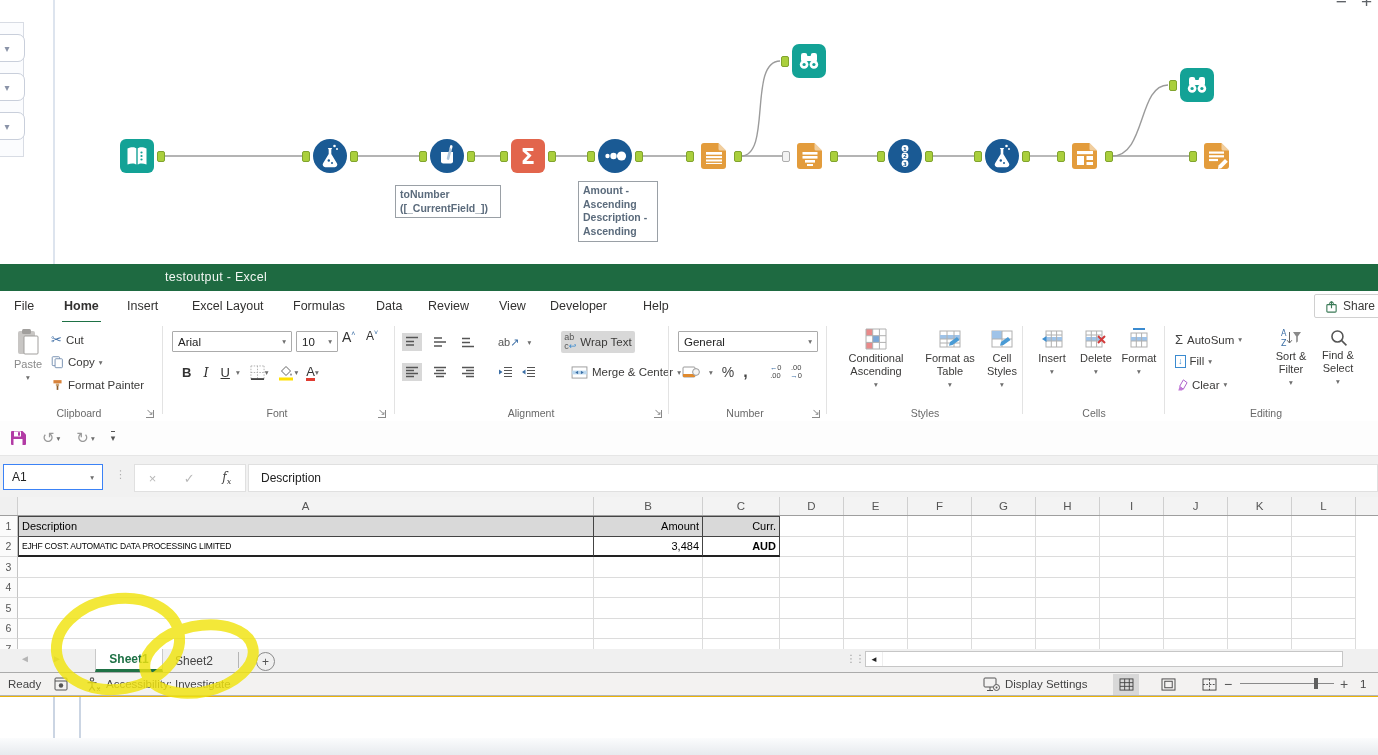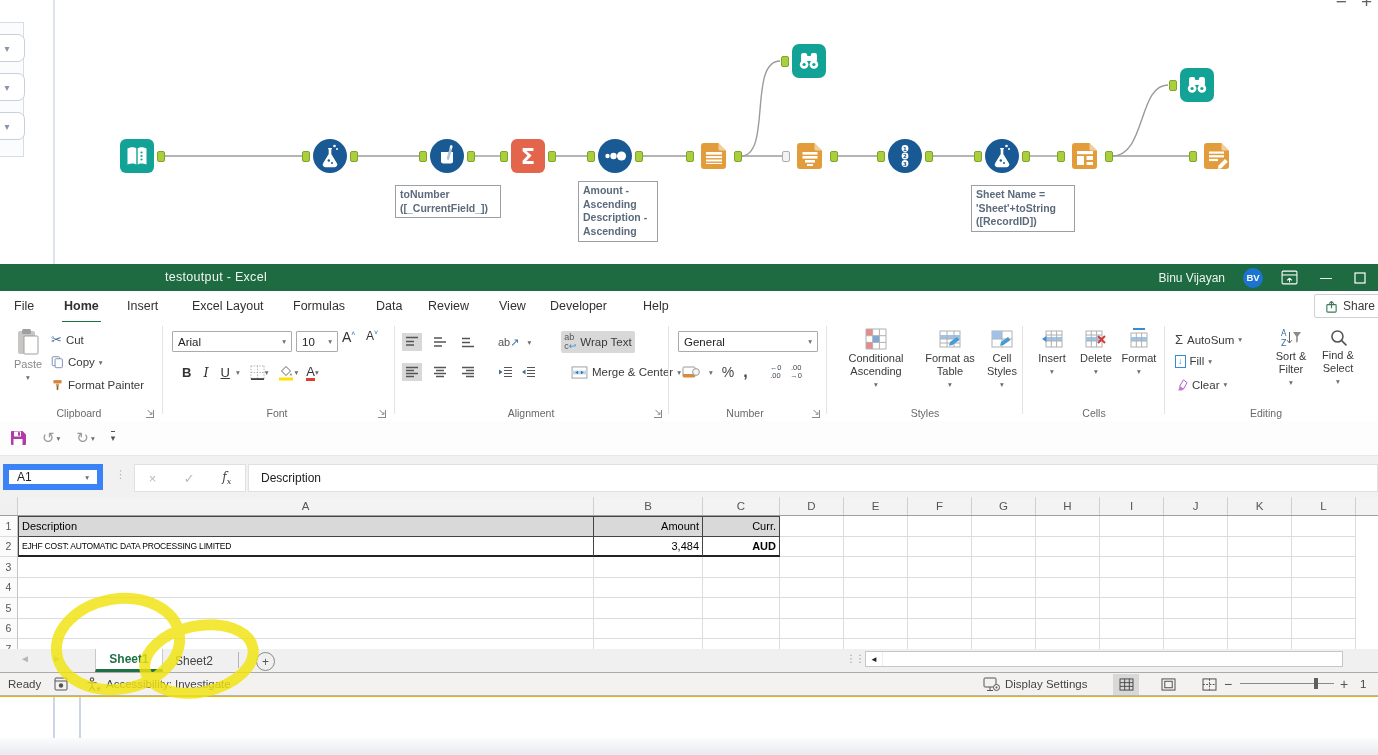--- a/index.html
+++ b/index.html
@@ -36,21 +36,21 @@
   .rbtn{display:flex;align-items:center;gap:4px;font-size:11.5px;color:#3b3a39;padding:2px 3px;border-radius:2px;white-space:nowrap}
   .car{font-size:7.5px;color:#6e6e6e}
   .bigbtn{position:absolute;top:6px;display:flex;flex-direction:column;align-items:center;font-size:11px;color:#3b3a39;text-align:center;line-height:1.2;gap:2px}
   .combo{display:flex;align-items:center;justify-content:space-between;background:#fff;border:1px solid #ababab;font-size:11.5px;color:#222;padding:0 5px;height:21px;box-sizing:border-box;border-radius:1px}
   .ico{display:inline-flex;align-items:center;justify-content:center}
   .activebtn{background:#d8d8d8}
   .fontbtn{font-size:13px;color:#333;padding:2px 6px}
   #qat{position:absolute;left:0;top:157px;width:1378px;height:35px;background:#fdfdfd;border-bottom:1px solid #e6e6e6;display:flex;align-items:center;gap:16px;padding-left:10px;box-sizing:border-box}
   .qbtn{color:#9a9a9a;font-size:15px;display:flex;align-items:center;gap:2px}
   #fbar{position:absolute;left:0;top:192px;width:1378px;height:41px;background:#f1f1f1}
-  #namebox{position:absolute;left:3px;top:8px;width:100px;height:26px;background:#fff;border:6px solid #3b82f6;display:flex;align-items:center;font-size:12px;color:#222;padding:0 8px;box-sizing:border-box;justify-content:space-between}
+  #namebox{position:absolute;left:3px;top:8px;width:100px;height:26px;background:#fff;border:1px solid #3b82f6;display:flex;align-items:center;font-size:12px;color:#222;padding:0 8px;box-sizing:border-box;justify-content:space-between}
   #fbtns{position:absolute;left:134px;top:8px;width:110px;height:26px;background:#fff;border:1px solid #e0e0e0;display:flex;align-items:center;justify-content:space-around;font-size:13px}
   #ffield{position:absolute;left:248px;top:8px;right:0;height:26px;background:#fff;border:1px solid #e0e0e0;display:flex;align-items:center;font-size:12px;color:#222;padding-left:12px}
   
   #gridwrap{position:absolute;left:0;top:233px;width:1378px;height:152px;overflow:hidden;background:#fff}
   #col-headers{display:flex;height:19px;background:#f3f3f3;border-bottom:1px solid #9e9e9e;box-sizing:border-box}
   .ch{font-size:11.5px;color:#555;display:flex;align-items:center;justify-content:center;border-right:1px solid #cfcfcf;box-sizing:border-box;flex:none}
   .ch.corner{width:18px;background:#f0f0f0}
   .ch.fillc{flex:1;border-right:none}
   .grow{display:flex;height:20.5px}
   .rn{width:18px;flex:none;font-size:10.5px;color:#555;display:flex;align-items:center;justify-content:center;border-right:1px solid #c4c4c4;border-bottom:1px solid #dcdcdc;box-sizing:border-box;background:#fbfbfb}
@@ -300,42 +300,26 @@
         </svg>
       <span class="anc in"></span>
     </div>
 
     <div class="ann" style="left:395px;top:185px;width:96px">toNumber
 ([_CurrentField_])</div>
     <div class="ann" style="left:578px;top:181px;width:70px">Amount -
 Ascending
 Description -
 Ascending</div>
-    <div class="ann" style="left:971px;top:185px;width:94px">Sheet Name =
-'Sheet'+toString
-([RecordID])</div>
   </section>
 
   <section id="excel">
 
     <div id="titlebar">
       <span id="titletext">testoutput - Excel</span>
-      <div id="userarea">
-        <span>Binu Vijayan</span>
-        <span class="avatar">BV</span>
-        <svg width="17" height="15" viewBox="0 0 16 14">
-            <rect x="1" y="1" width="14" height="12" rx="1" fill="none" stroke="#fff"></rect>
-            <path d="M1 4.6 h14" stroke="#fff"></path>
-            <path d="M8 11.5 v-4 M8 7.5 l-2.2 2.2 M8 7.5 l2.2 2.2" stroke="#fff" fill="none"></path>
-          </svg>
-        <span class="winbtn">—</span>
-        <svg width="12" height="12" viewBox="0 0 12 12">
-            <rect x="1" y="1" width="10" height="10" fill="none" stroke="#fff" stroke-width="1.2"></rect>
-          </svg>
-      </div>
     </div>
 
     <div id="tabsrow">
       <span class="rtab" style="left:12px">File</span>
       <span class="rtab active" style="left:62px">Home</span>
       <span class="rtab" style="left:125px">Insert</span>
       <span class="rtab" style="left:190px">Excel Layout</span>
       <span class="rtab" style="left:291px">Formulas</span>
       <span class="rtab" style="left:374px">Data</span>
       <span class="rtab" style="left:426px">Review</span>

